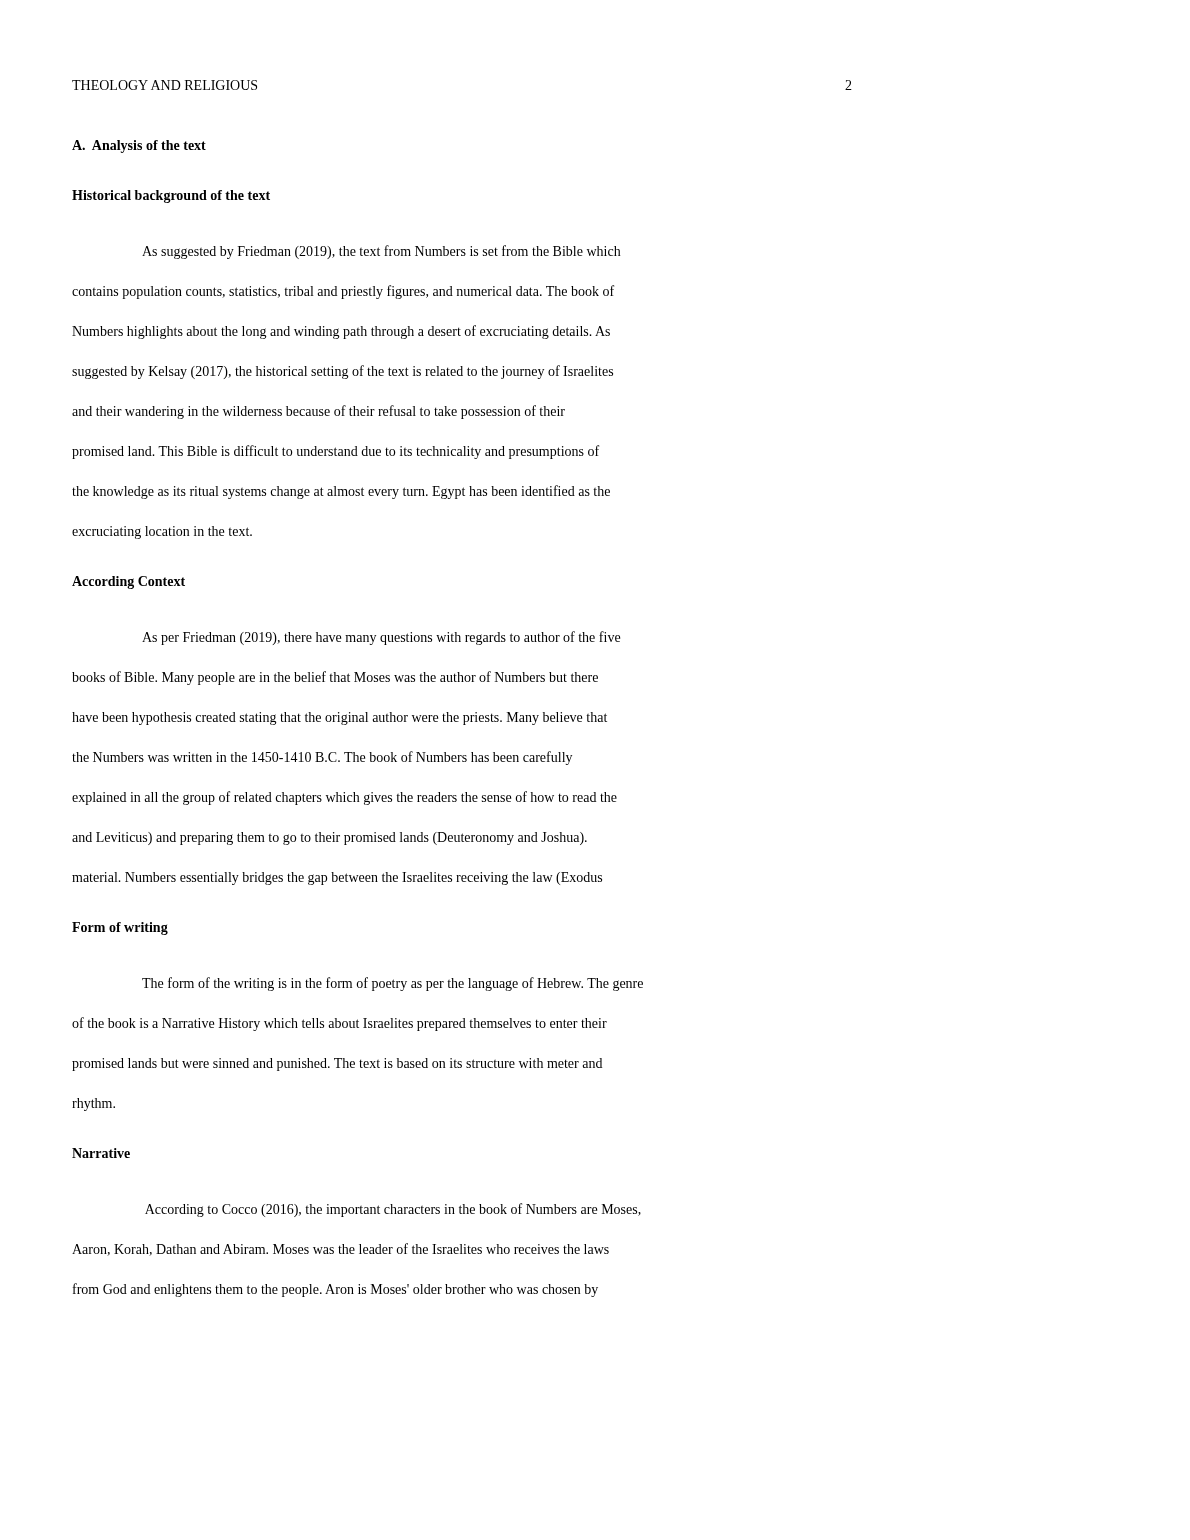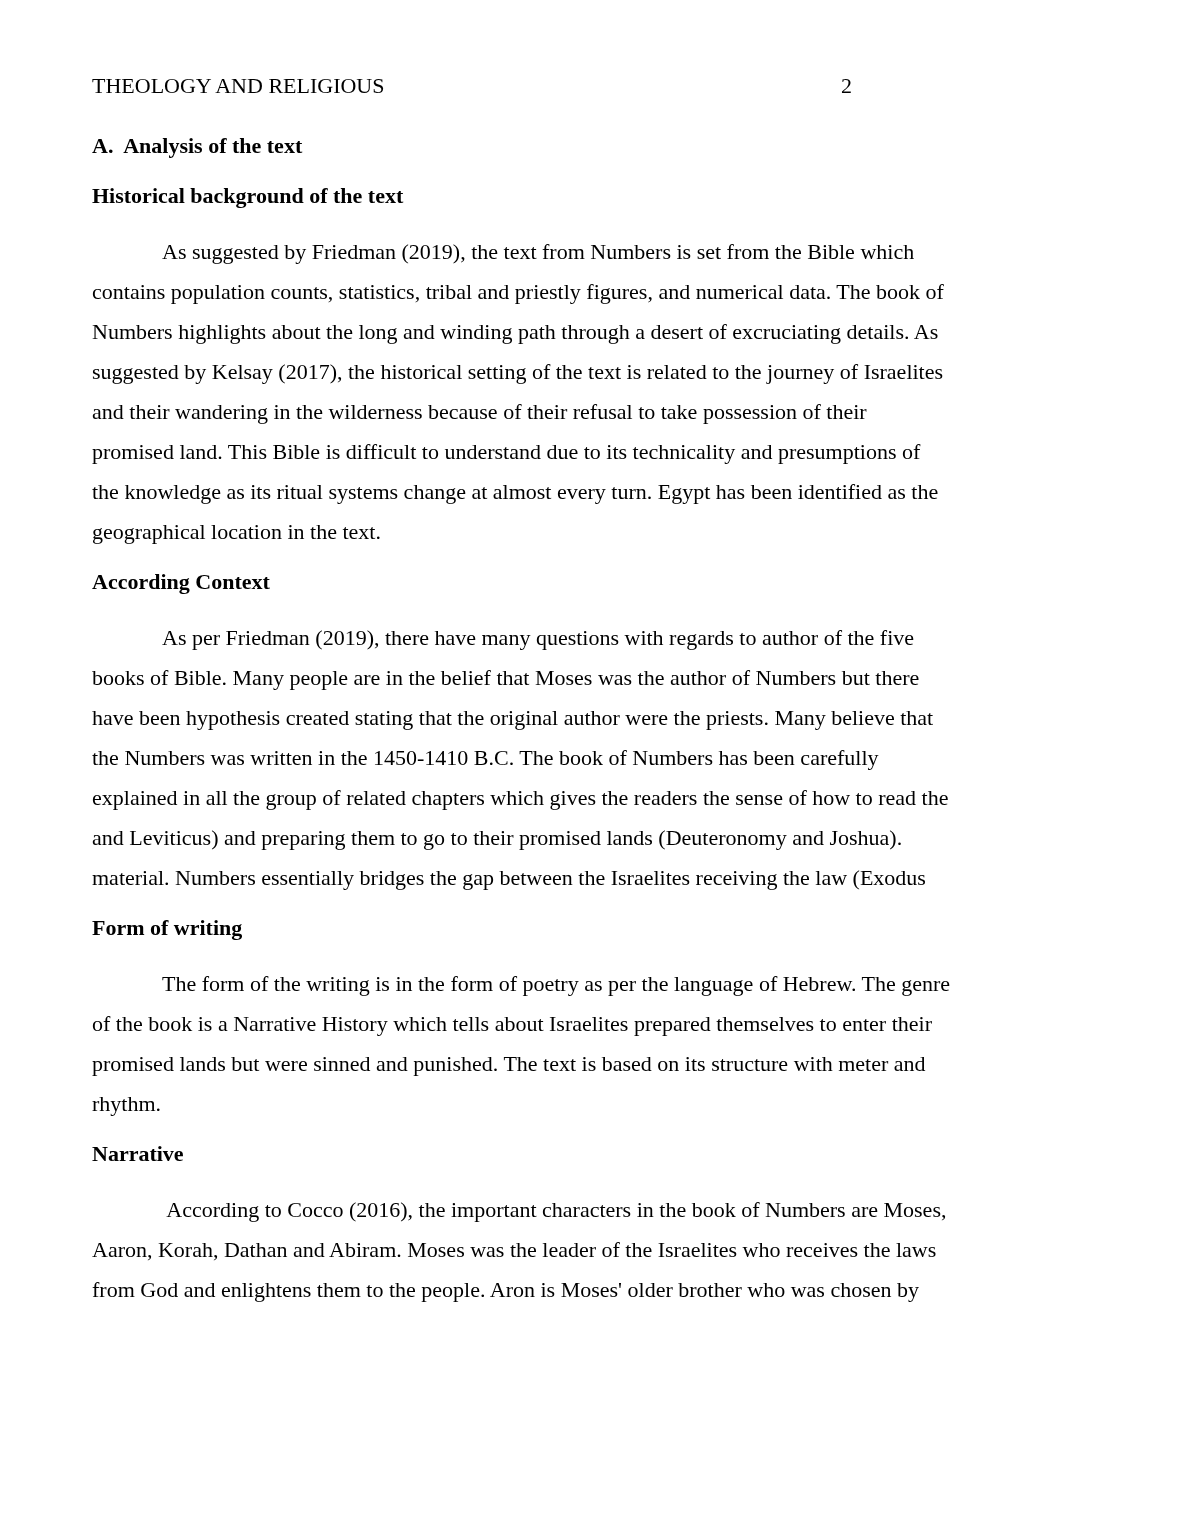--- a/index.html
+++ b/index.html
@@ -8,22 +8,22 @@
     background: #ffffff;
   }
   .page {
     position: relative;
     width: 992px;
     height: 1540px;
     box-sizing: border-box;
     background: #ffffff;
     color: #000000;
     font-family: "Liberation Serif", "DejaVu Serif", serif;
-    font-size: 22px;
-    padding: 66px 140px 0 92px;
+    font-size: 14px;
+    padding: 66px 140px 0 72px;
     overflow: hidden;
   }
   .running-header {
     display: flex;
     justify-content: space-between;
     align-items: baseline;
     line-height: 40px;
   }
   .doc-title {
     font-weight: bold;
@@ -62,21 +62,21 @@
   <div>
     <div class="section-heading">Historical background of the text</div>
     <div class="paragraph">
         <div class="line">As suggested by Friedman (2019), the text from Numbers is set from the Bible which</div>
         <div class="line">contains population counts, statistics, tribal and priestly figures, and numerical data. The book of</div>
         <div class="line">Numbers highlights about the long and winding path through a desert of excruciating details. As</div>
         <div class="line">suggested by Kelsay (2017), the historical setting of the text is related to the journey of Israelites</div>
         <div class="line">and their wandering in the wilderness because of their refusal to take possession of their</div>
         <div class="line">promised land. This Bible is difficult to understand due to its technicality and presumptions of</div>
         <div class="line">the knowledge as its ritual systems change at almost every turn. Egypt has been identified as the</div>
-        <div class="line">geographical location in the text.</div>
+        <div class="line">excruciating location in the text.</div>
       </div>
   </div>
 
   <div>
     <div class="section-heading">According Context</div>
     <div class="paragraph">
         <div class="line">As per Friedman (2019), there have many questions with regards to author of the five</div>
         <div class="line">books of Bible. Many people are in the belief that Moses was the author of Numbers but there</div>
         <div class="line">have been hypothesis created stating that the original author were the priests. Many believe that</div>
         <div class="line">the Numbers was written in the 1450-1410 B.C. The book of Numbers has been carefully</div>

